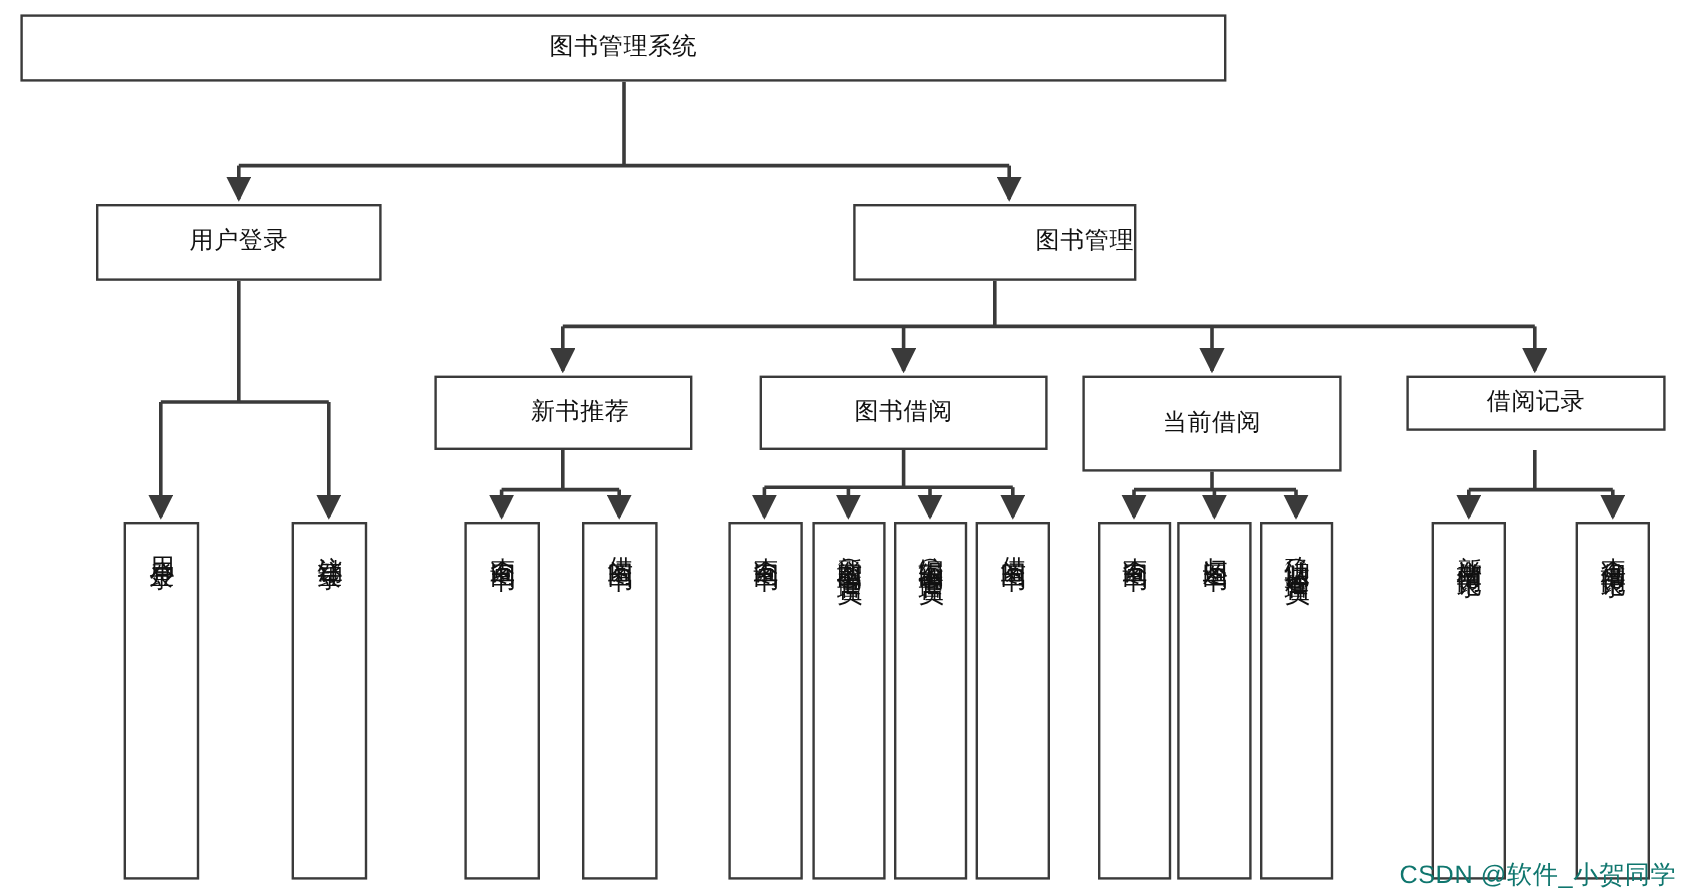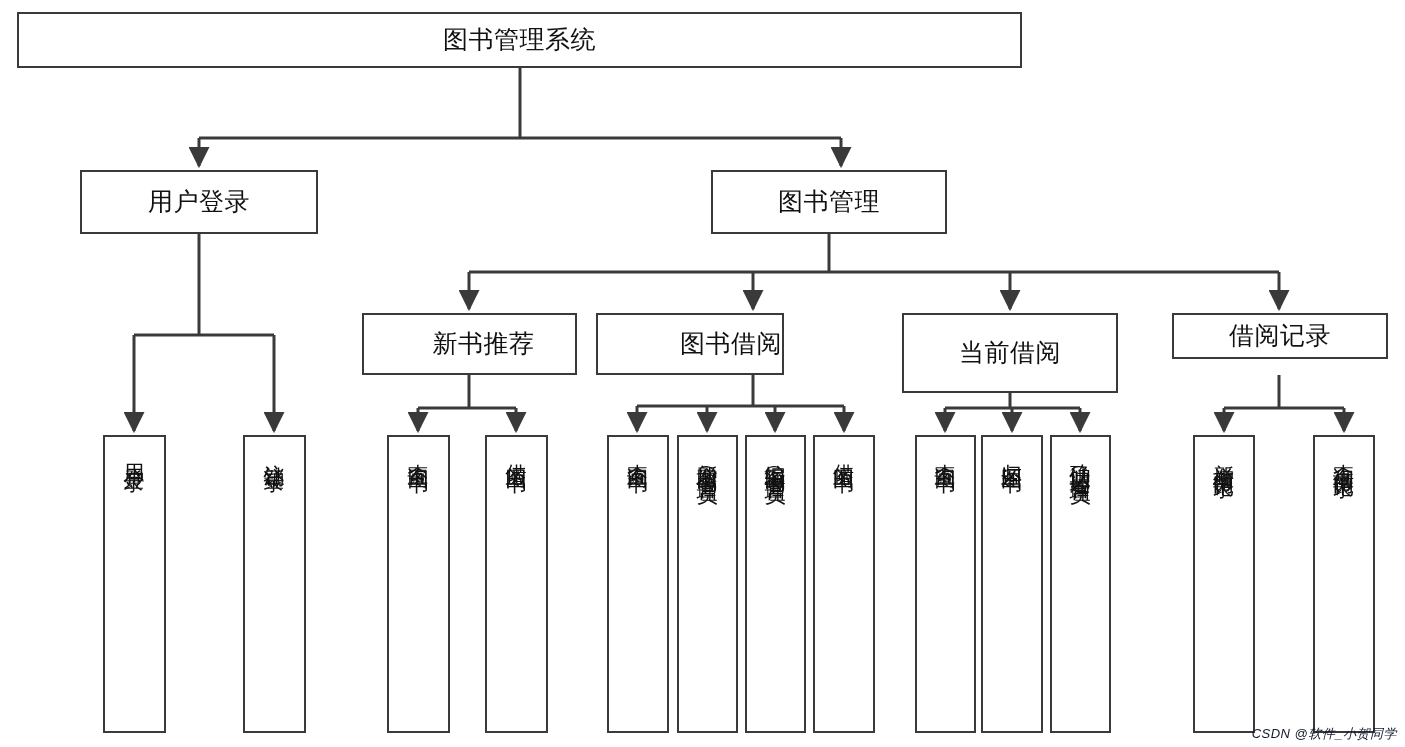--- a/index.html
+++ b/index.html
@@ -30,21 +30,21 @@
     box-sizing: border-box;
     background: #ffffff;
     border: 2px solid #3a3a3a;
     display: flex;
     align-items: center;
     justify-content: center;
     z-index: 2;
   }
   .node-label {
     color: #111111;
-    font-size: 25px;
+    font-size: 20px;
     line-height: 1.18;
     letter-spacing: 0.5px;
     white-space: nowrap;
     text-align: center;
   }
   
   .h-node .node-label {
     writing-mode: horizontal-tb;
   }
   
@@ -56,26 +56,25 @@
     writing-mode: vertical-rl;
     text-orientation: upright;
     letter-spacing: 3px;
     font-size: 21px;
     line-height: 1;
   }
   #watermark {
     position: absolute;
     right: 8px;
     bottom: 4px;
-    font-size: 13px;
-    color: #0f172a;
+    font-size: 21px;
+    color: #0f766e;
     z-index: 5;
     white-space: nowrap;
     letter-spacing: 0.5px;
-    font-style: italic;
   }
 </style>
 </head>
 <body>
 
 <div id="canvas">
 
   <svg id="edges" viewBox="0 0 1405 747" xmlns="http://www.w3.org/2000/svg">
     <defs>
       <marker id="arrow" viewBox="0 0 10 10" refX="9" refY="5" markerWidth="7" markerHeight="7" orient="auto-start-reverse">
@@ -127,28 +126,28 @@
     </g>
   </svg>
 
   <div class="node h-node" style="left:17px; top:12px; width:1005px; height:56px;">
     <span class="node-label">图书管理系统</span>
   </div>
 
   <div class="node h-node" style="left:80px; top:170px; width:238px; height:64px;">
     <span class="node-label">用户登录</span>
   </div>
-  <div class="node h-node" style="left:711px; top:170px; width:236px; height:64px;">
+  <div class="node h-node" style="left:711px; top:170px; width:236px; height:64px;justify-content:flex-end;">
     <span class="node-label">图书管理</span>
   </div>
 
   <div class="node h-node" style="left:362px; top:313px; width:215px; height:62px;padding-left:28px;">
     <span class="node-label">新书推荐</span>
   </div>
-  <div class="node h-node" style="left:596px; top:313px; width:188px; height:62px;justify-content:flex-end;">
+  <div class="node h-node" style="left:633px; top:313px; width:240px; height:62px;">
     <span class="node-label">图书借阅</span>
   </div>
   <div class="node h-node" style="left:902px; top:313px; width:216px; height:80px;">
     <span class="node-label">当前借阅</span>
   </div>
   <div class="node h-node" style="left:1172px; top:313px; width:216px; height:46px;">
     <span class="node-label">借阅记录</span>
   </div>
 
   <div class="node v-node" style="left:103px; top:435px; width:63px; height:298px;">

